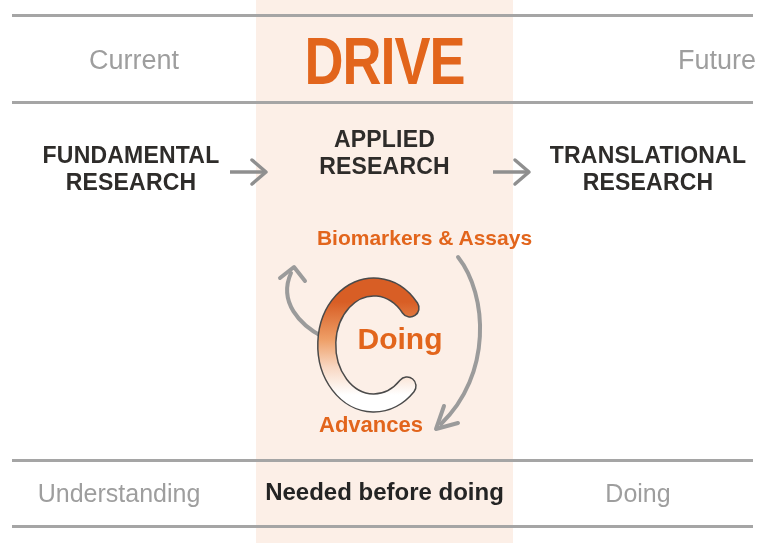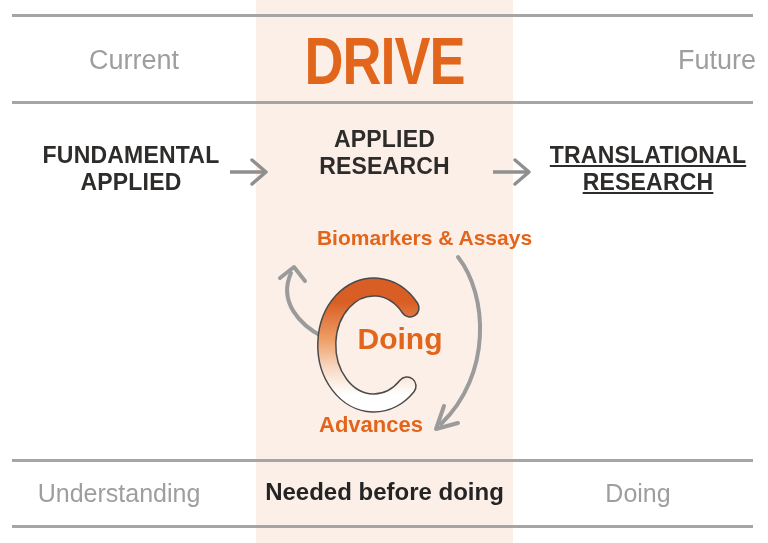--- a/index.html
+++ b/index.html
@@ -71,36 +71,36 @@
   <div class="hline l1"></div>
   <div class="hline l2"></div>
   <div class="hline l3"></div>
   <div class="hline l4"></div>
 
   <div class="abs muted" style="left:12px; top:45px; width:244px;">Current</div>
   <div class="abs drive">DRIVE</div>
   <div class="abs muted" style="left:513px; top:45px; width:243px;text-align:right;">Future</div>
 
   <div class="abs flow-label" style="left:20px; top:142px; width:222px;">FUNDAMENTAL
-APPLIED</div>
+RESEARCH</div>
 
   <svg class="flow-arrow" style="left:228px; top:157px;" viewBox="0 0 44 30">
     <path d="M2,15 H36" stroke="#8F8F8F" stroke-width="3.5" fill="none"></path>
     <path d="M24,3 L38,15 L24,27" stroke="#8F8F8F" stroke-width="3.5" fill="none" stroke-linejoin="round" stroke-linecap="round"></path>
   </svg>
 
   <div class="abs flow-label" style="left:256px; top:126px; width:257px;">APPLIED
 RESEARCH</div>
 
   <svg class="flow-arrow" style="left:491px; top:157px;" viewBox="0 0 44 30">
     <path d="M2,15 H36" stroke="#8F8F8F" stroke-width="3.5" fill="none"></path>
     <path d="M24,3 L38,15 L24,27" stroke="#8F8F8F" stroke-width="3.5" fill="none" stroke-linejoin="round" stroke-linecap="round"></path>
   </svg>
 
-  <div class="abs flow-label" style="left:530px; top:142px; width:236px;text-decoration:underline;">TRANSLATIONAL
+  <div class="abs flow-label" style="left:530px; top:142px; width:236px;">TRANSLATIONAL
 RESEARCH</div>
 
   <div class="abs orange-label biomarkers">Biomarkers &amp; Assays</div>
 
   <svg class="cycle-svg" viewBox="0 0 280 250">
     <defs>
       <linearGradient id="cg" gradientUnits="userSpaceOnUse" x1="0" y1="92" x2="0" y2="185">
         <stop offset="0" stop-color="#D85E25"></stop>
         <stop offset="0.4" stop-color="#EE9E66"></stop>
         <stop offset="0.7" stop-color="#F8D7C2"></stop>

